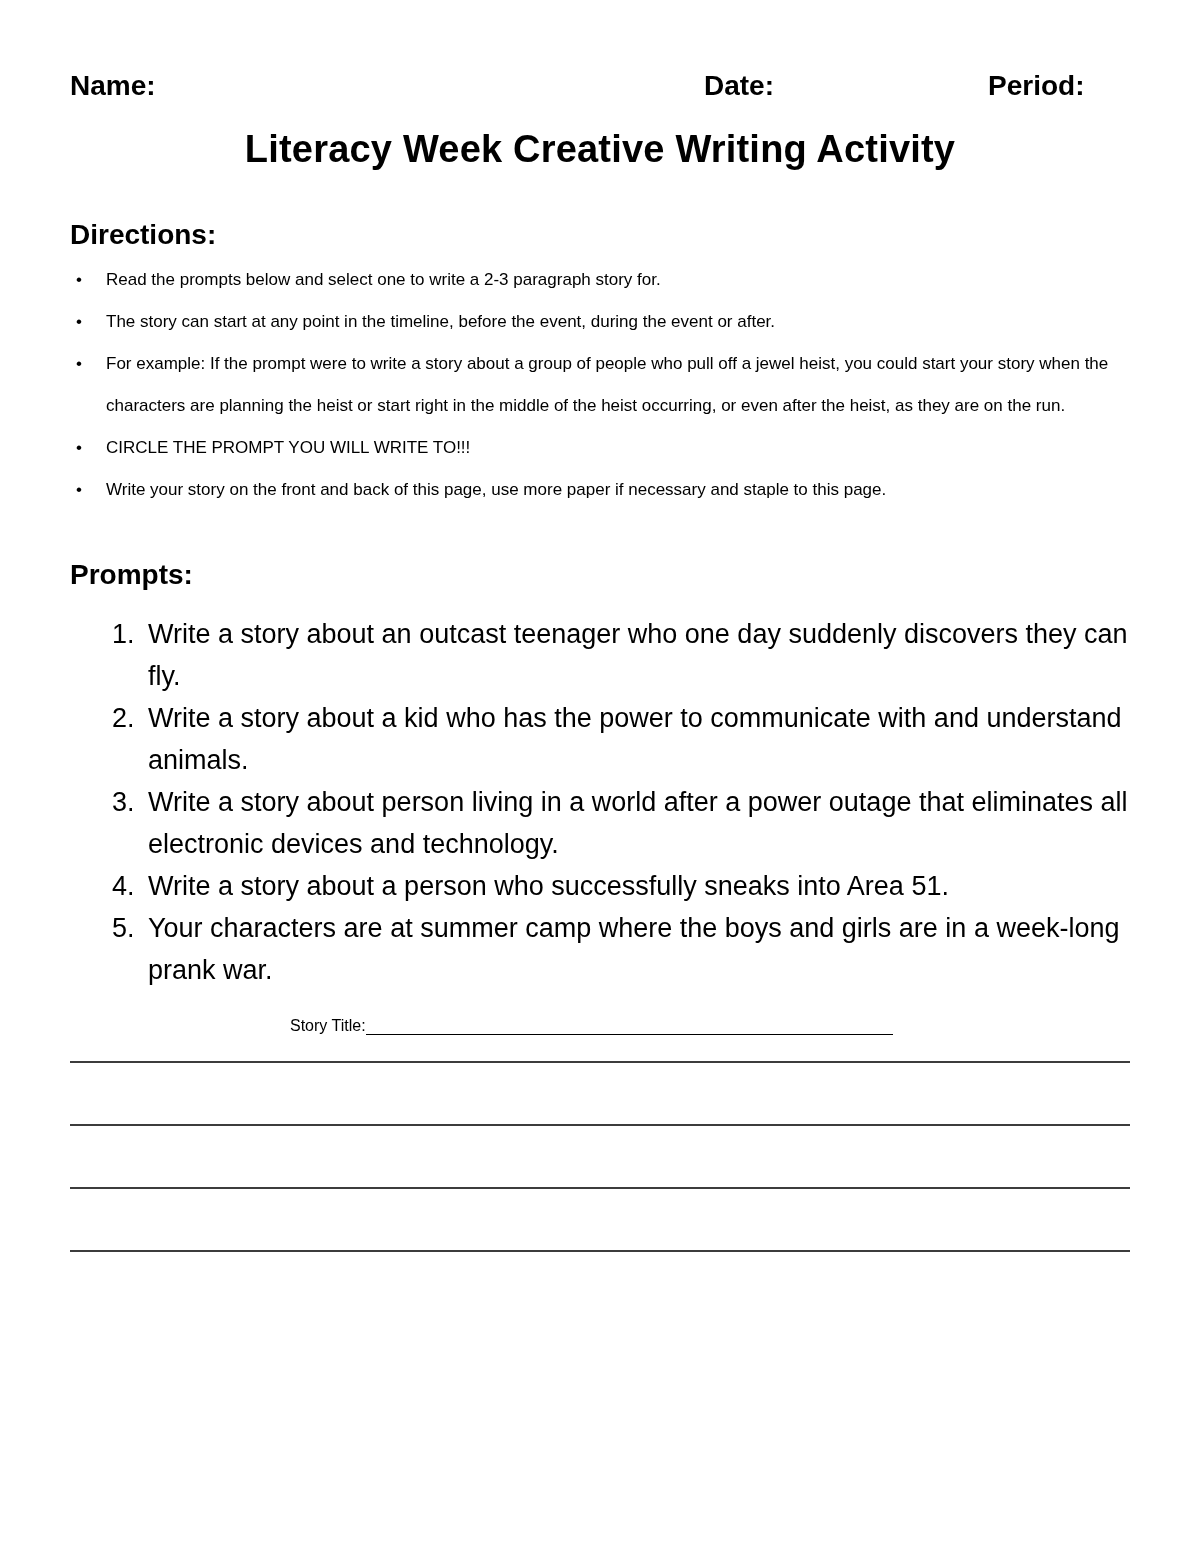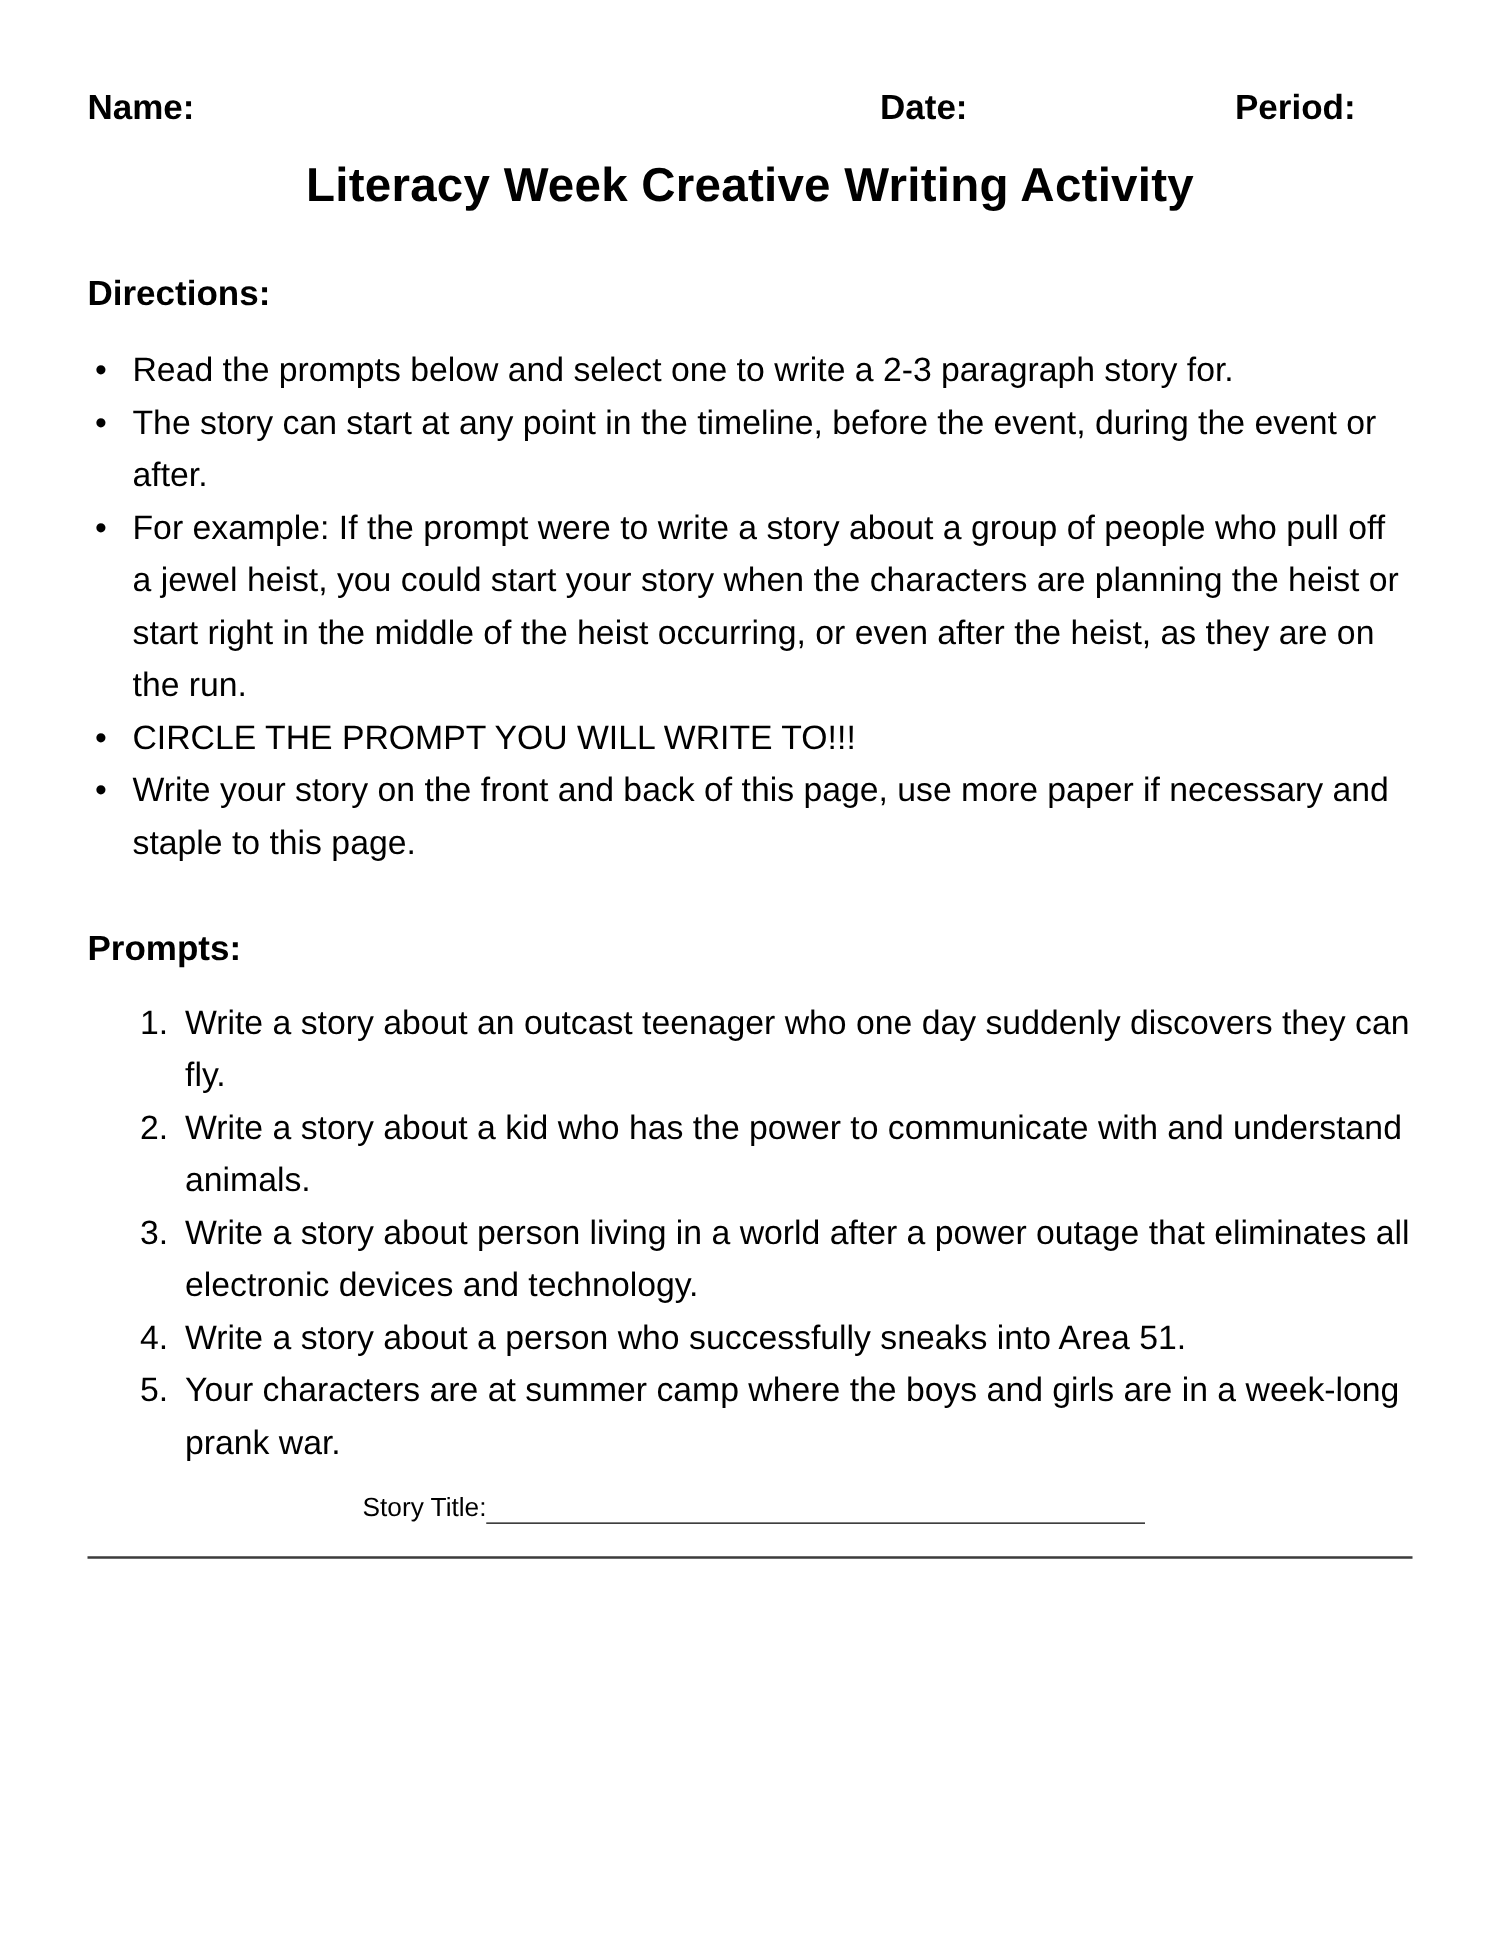--- a/index.html
+++ b/index.html
@@ -33,22 +33,22 @@
     font-weight: bold;
     letter-spacing: 0.2px;
   }
   .section-heading {
     margin-top: 48px;
     font-size: 28px;
     font-weight: bold;
   }
   ul.directions-list {
     list-style: none;
-    margin-top: 24px;
-    font-size: 27px;
+    margin-top: 8px;
+    font-size: 17px;
   }
   ul.directions-list > li {
     position: relative;
     padding-left: 36px;
     line-height: 42px;
   }
   ul.directions-list > li::before {
     content: "\2022";
     position: absolute;
     left: 6px;
@@ -60,21 +60,21 @@
     font-size: 27px;
     padding-left: 72px;
   }
   ol.prompts-list > li {
     line-height: 42px;
     padding-left: 6px;
   }
   .story-title-row {
     margin-top: 14px;
     margin-left: 220px;
-    font-size: 21px;
+    font-size: 16px;
     display: flex;
     align-items: flex-end;
     height: 30px;
   }
   .story-title-row .label { font-weight: normal; white-space: nowrap; }
   .story-title-blank {
     display: inline-block;
     width: 527px;
     border-bottom: 1.5px solid #000000;
     height: 24px;

